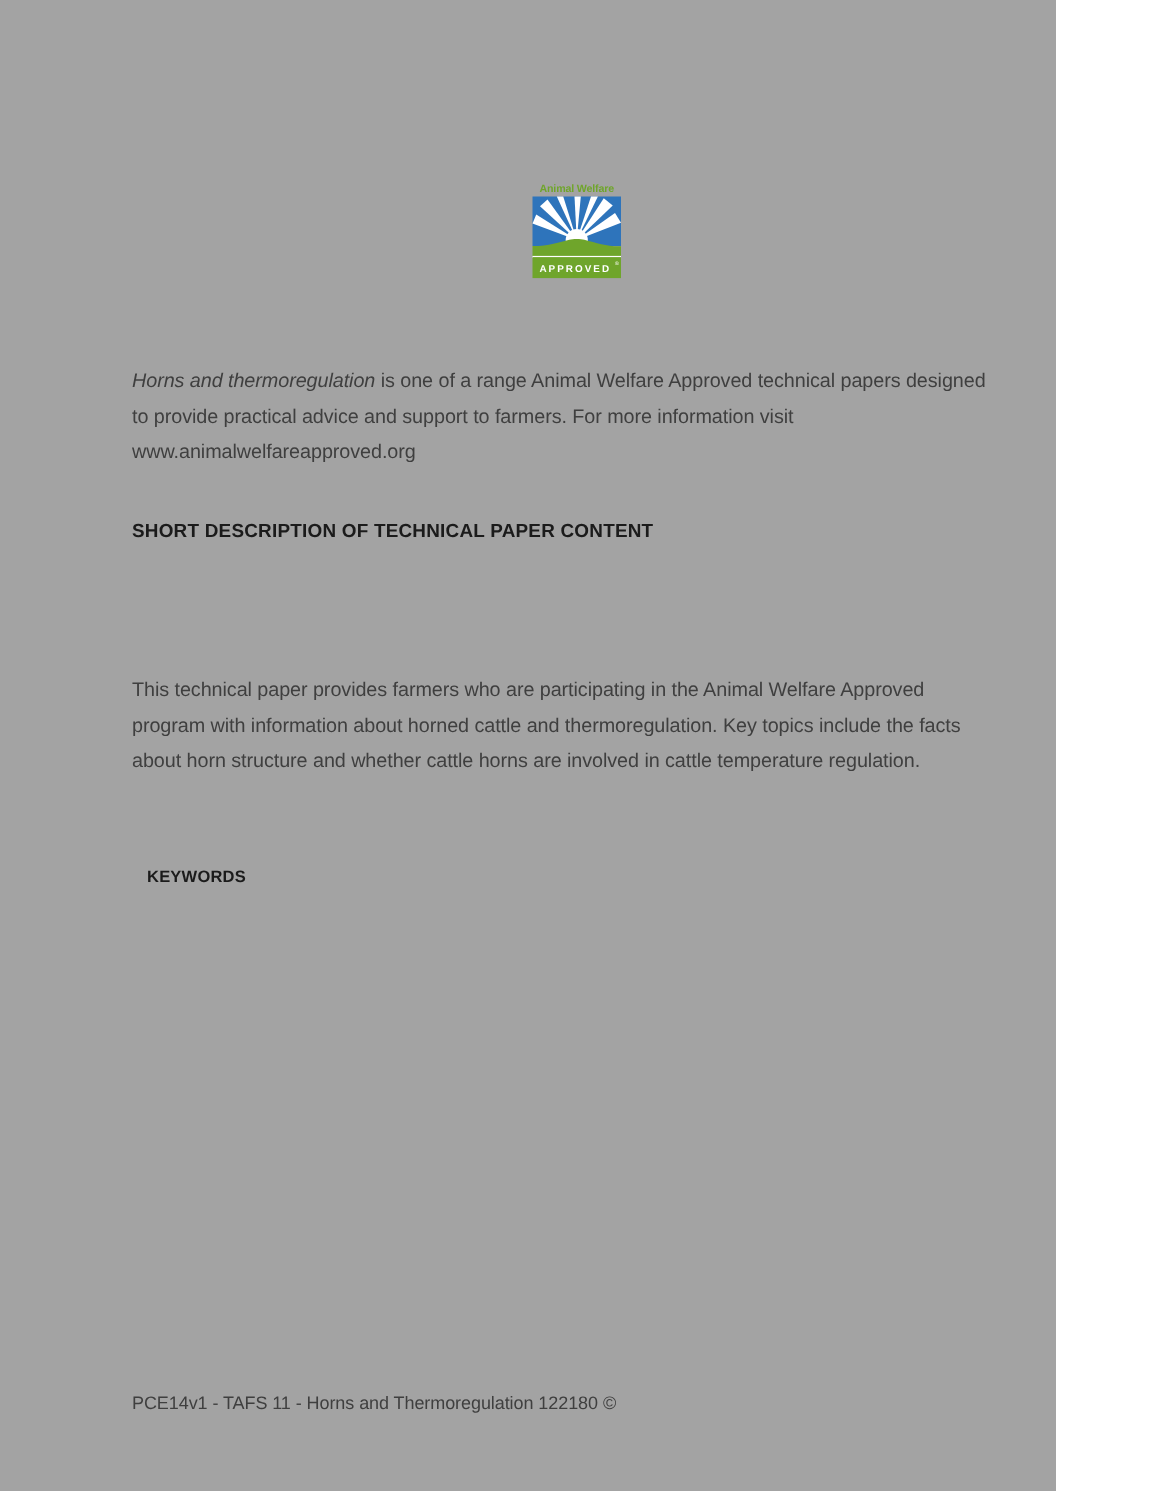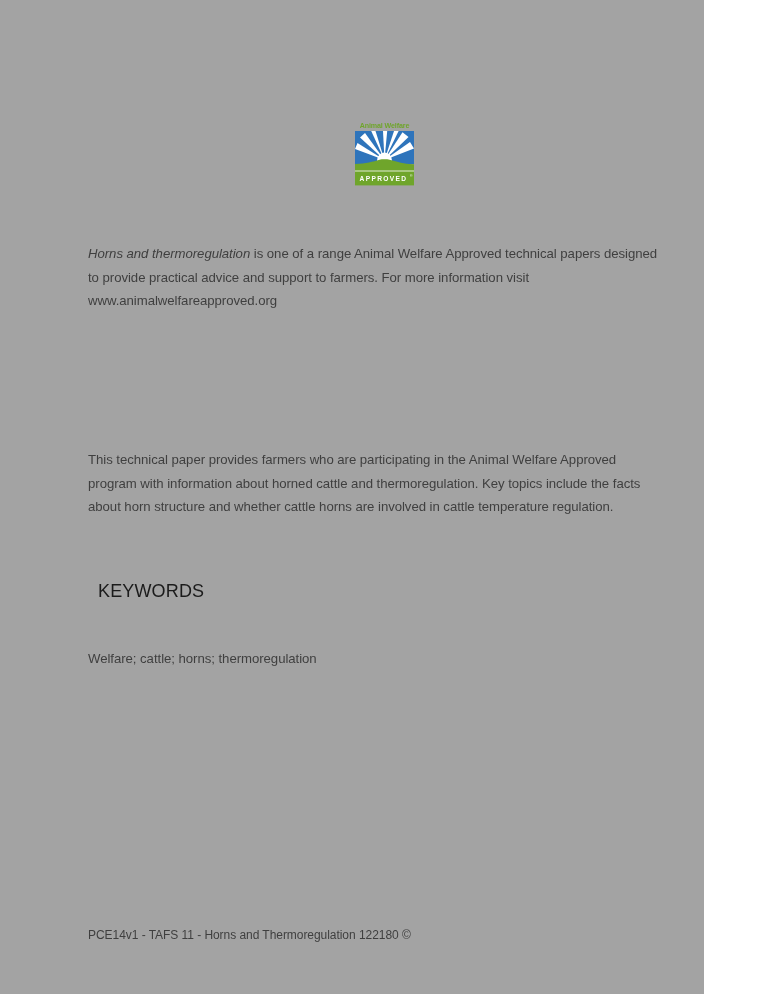--- a/index.html
+++ b/index.html
@@ -77,23 +77,23 @@
   .body-para {
     top: 435px;
     font-size: 13.2px;
     line-height: 23.5px;
     color: #3f3f3f;
     letter-spacing: -0.05px;
   }
 
   .heading-keywords {
     top: 566px;
-    font-size: 18px;
+    font-size: 11px;
     line-height: 20px;
-    font-weight: normal;
+    font-weight: bold;
     color: #1b1b1b;
     letter-spacing: 0.15px;
     padding-left: 10px;
   }
 
   .keywords-line {
     top: 634px;
     font-size: 13.2px;
     line-height: 23.5px;
     color: #3f3f3f;
@@ -140,23 +140,23 @@
 
         <rect x="2" y="52.4" width="59" height="14" fill="#6fa52b"></rect>
         <text x="30.5" y="62.4" text-anchor="middle" font-family="Liberation Sans, sans-serif" font-size="6.6" font-weight="bold" fill="#ffffff" letter-spacing="1.35">APPROVED</text>
         <text x="58.3" y="57.8" text-anchor="middle" font-family="Liberation Sans, sans-serif" font-size="3.4" fill="#ffffff">®</text>
       </g>
     </svg>
   </div>
 
   <p class="text-col intro-para"><span class="doc-title">Horns and thermoregulation</span><span> is one of a range Animal Welfare Approved technical papers designed to provide practical advice and support to farmers. For more information visit www.animalwelfareapproved.org</span></p>
 
+  <h2 class="text-col heading-caps">SHORT DESCRIPTION OF TECHNICAL PAPER CONTENT</h2>
 
 
   <p class="text-col body-para">This technical paper provides farmers who are participating in the Animal Welfare Approved program with information about horned cattle and thermoregulation. Key topics include the facts about horn structure and whether cattle horns are involved in cattle temperature regulation.</p>
 
   <h2 class="text-col heading-keywords">KEYWORDS</h2>
 
-  <p class="text-col keywords-line">Welfare; cattle; horns; thermoregulation</p>
 
   <div class="text-col footer-line">PCE14v1 - TAFS 11 - Horns and Thermoregulation 122180 ©</div>
 
 </div>
 
 </body></html>

